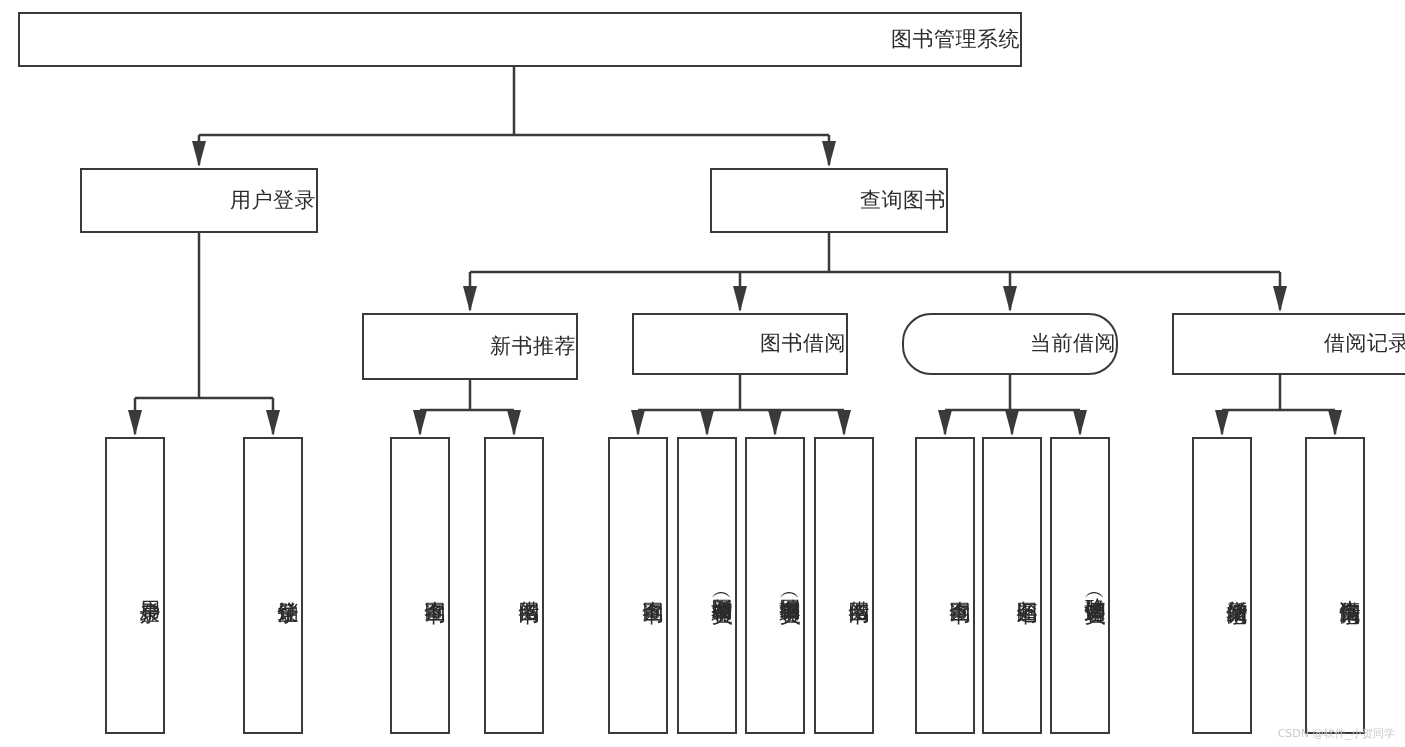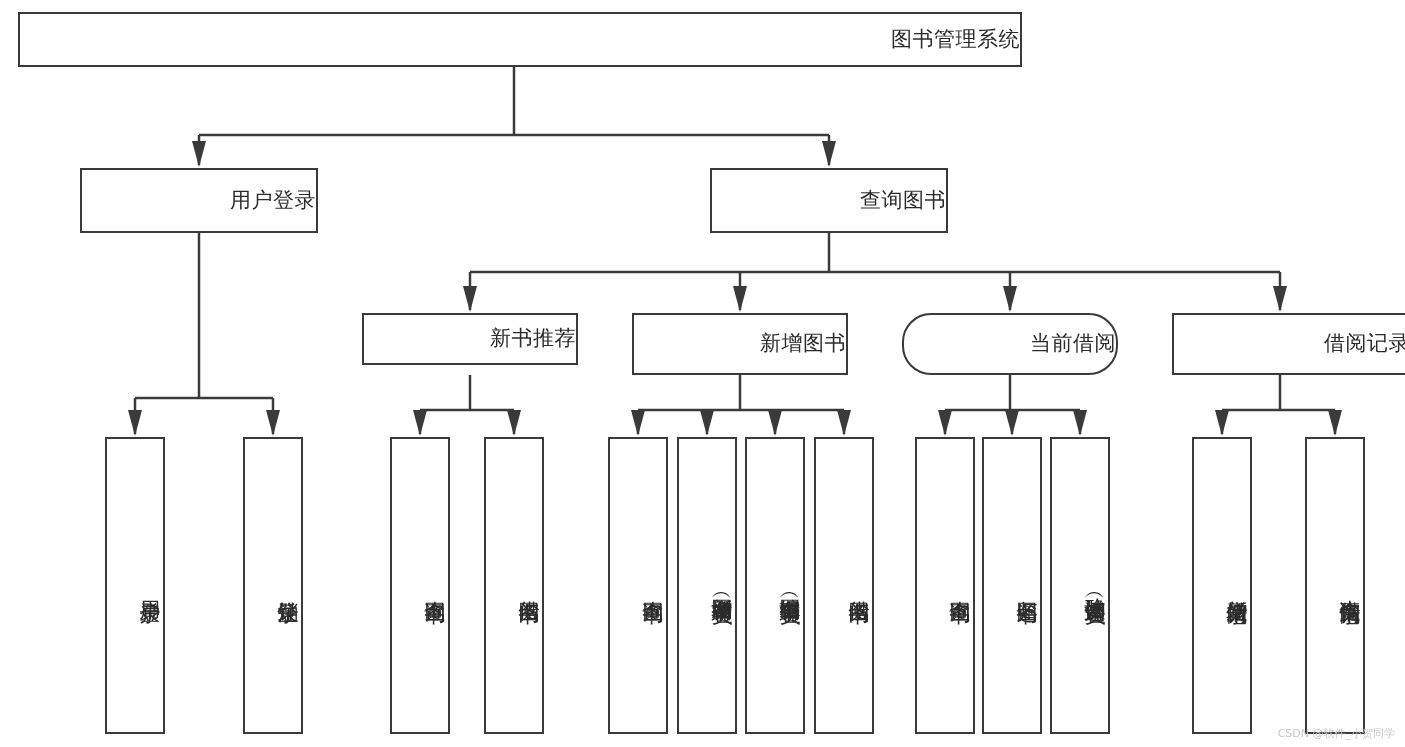--- a/index.html
+++ b/index.html
@@ -127,25 +127,25 @@
   <div id="nodes-layer">
       <div class="node-box" style="left: 18px; top: 12px; width: 1004px; height: 55px;">
         <span class="node-label-h">图书管理系统</span>
       </div>
       <div class="node-box" style="left: 80px; top: 168px; width: 238px; height: 65px;">
         <span class="node-label-h">用户登录</span>
       </div>
       <div class="node-box" style="left: 710px; top: 168px; width: 238px; height: 65px;">
         <span class="node-label-h">查询图书</span>
       </div>
-      <div class="node-box" style="left: 362px; top: 313px; width: 216px; height: 52px;">
+      <div class="node-box" style="left: 362px; top: 313px; width: 216px; height: 67px;">
         <span class="node-label-h">新书推荐</span>
       </div>
       <div class="node-box" style="left: 632px; top: 313px; width: 216px; height: 62px;">
-        <span class="node-label-h">新增图书</span>
+        <span class="node-label-h">图书借阅</span>
       </div>
       <div class="node-box" style="left: 902px; top: 313px; width: 216px; height: 62px; border-radius: 29px;">
         <span class="node-label-h">当前借阅</span>
       </div>
       <div class="node-box" style="left: 1172px; top: 313px; width: 240px; height: 62px;">
         <span class="node-label-h">借阅记录</span>
       </div>
       <div class="node-box" style="left: 105px; top: 437px; width: 60px; height: 297px;">
         <span class="node-label-v">用户登录</span>
       </div>

